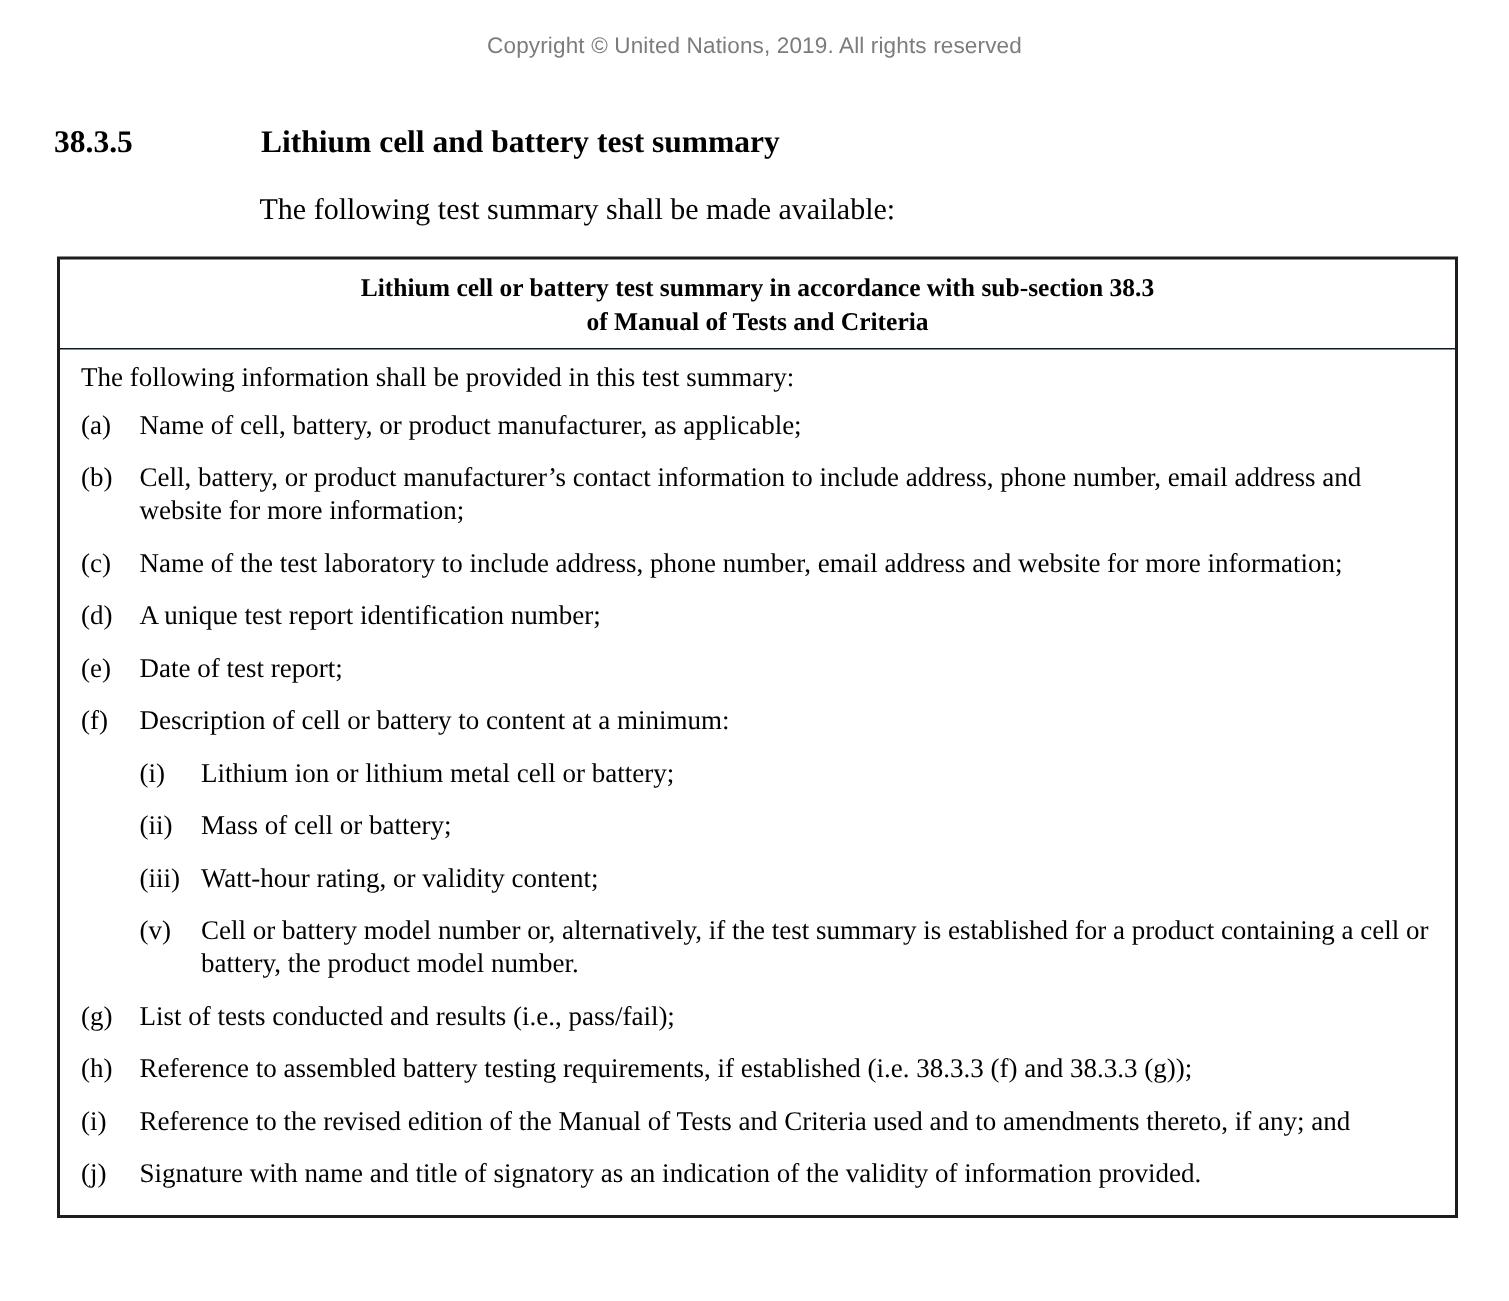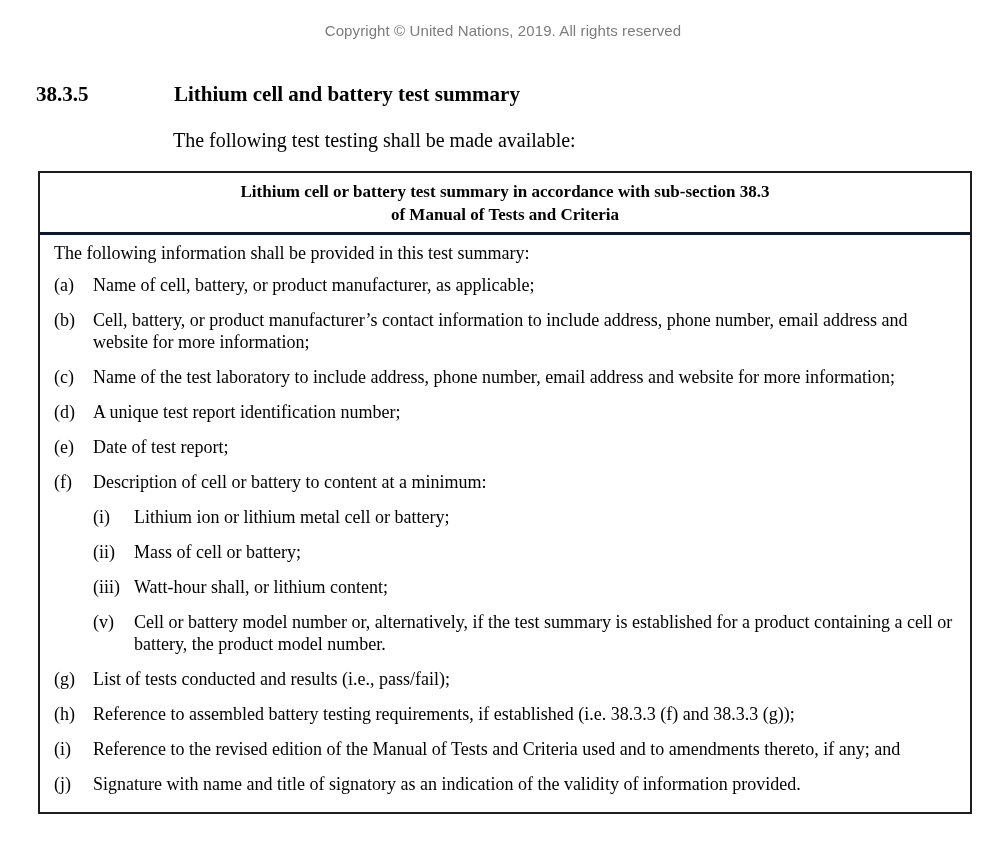--- a/index.html
+++ b/index.html
@@ -66,21 +66,21 @@
   
   .frame {
     position: absolute;
     left: 38px;
     top: 171px;
     width: 934px;
     box-sizing: border-box;
     border: 2px solid #1d1d1d;
   }
   .frame-head {
-    border-bottom: 3px solid #0f172a;
+    border-bottom: 1px solid #0f172a;
     text-align: center;
     font-weight: bold;
     font-size: 17px;
     line-height: 22.5px;
     padding: 8px 10px 6px 10px;
   }
   .frame-head .l2 { display: block; }
 
   .frame-body {
     padding: 7px 10px 17px 12px;
@@ -130,21 +130,21 @@
 <body>
 
 <div class="page">
 
   <div class="copyright">Copyright © United Nations, 2019. All rights reserved</div>
 
   <div class="heading">
     <span class="num">38.3.5</span><span class="title">Lithium cell and battery test summary</span>
   </div>
 
-  <div class="leadin">The following test testing shall be made available:</div>
+  <div class="leadin">The following test summary shall be made available:</div>
 
   <div class="frame">
 
     <div class="frame-head">
       <span class="l1">Lithium cell or battery test summary in accordance with sub-section 38.3</span>
       <span class="l2">of Manual of Tests and Criteria</span>
     </div>
 
     <div class="frame-body">
 
@@ -185,21 +185,21 @@
         <span class="text">Lithium ion or lithium metal cell or battery;</span>
       </div>
 
       <div class="row sub">
         <span class="marker">(ii)</span>
         <span class="text">Mass of cell or battery;</span>
       </div>
 
       <div class="row sub">
         <span class="marker">(iii)</span>
-        <span class="text">Watt-hour shall, or lithium content;</span>
+        <span class="text">Watt-hour rating, or validity content;</span>
       </div>
 
 
       <div class="row sub">
         <span class="marker">(v)</span>
         <span class="text">Cell or battery model number or, alternatively, if the test summary is established for a product containing a cell or battery, the product model number.</span>
       </div>
 
       <div class="row after-sub">
         <span class="marker">(g)</span>

